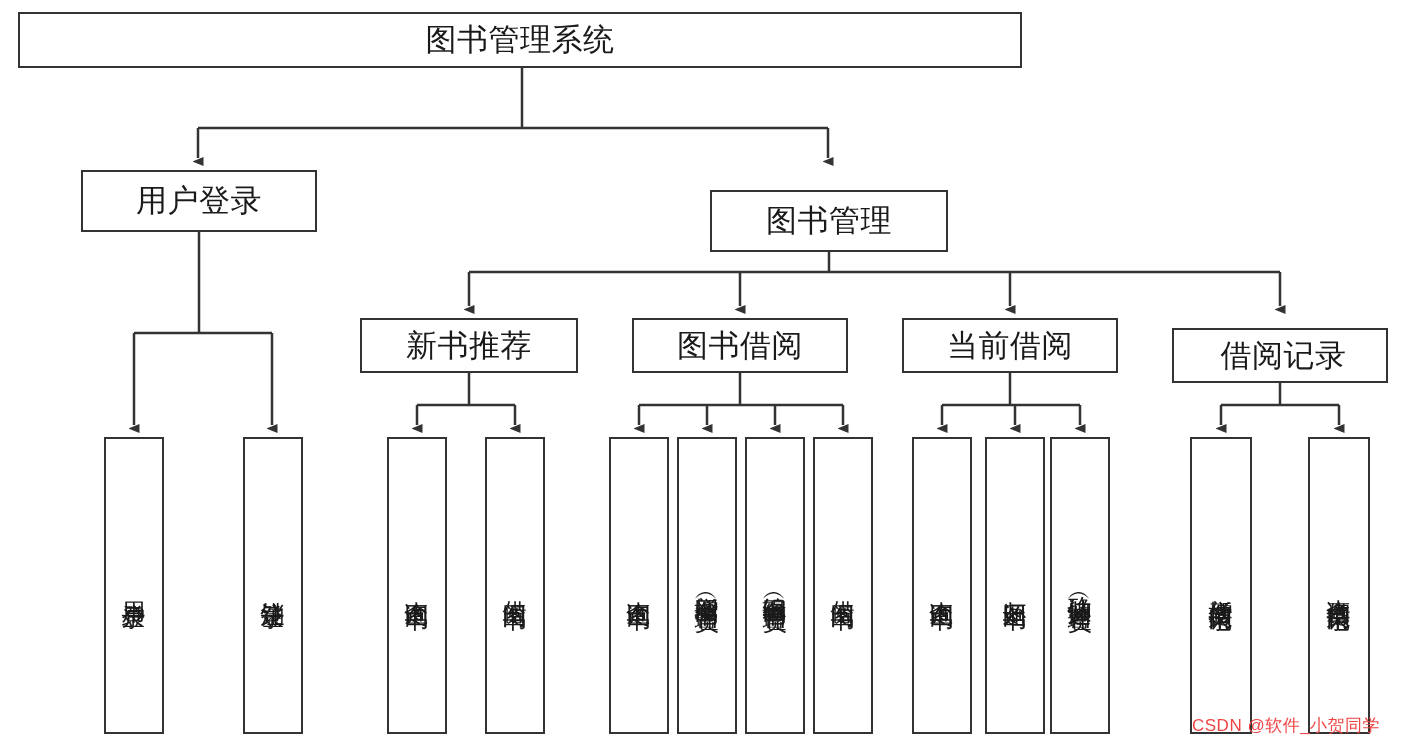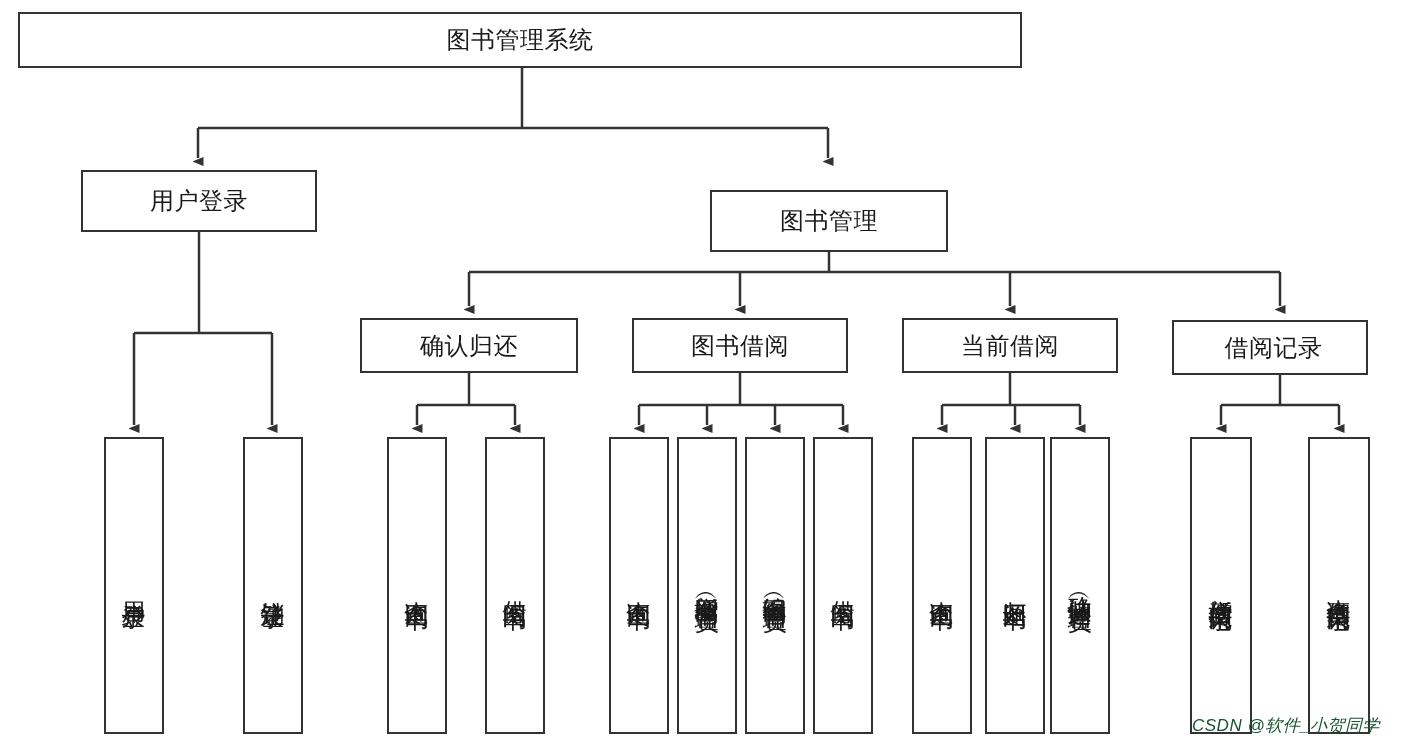--- a/index.html
+++ b/index.html
@@ -29,21 +29,21 @@
     position: absolute;
     box-sizing: border-box;
     border: 2.5px solid #333333;
     background: #ffffff;
     display: flex;
     align-items: center;
     justify-content: center;
     color: #1a1a1a;
   }
   .node.horizontal {
-    font-size: 24px;
+    font-size: 31px;
     letter-spacing: 0.5px;
   }
   .node.vertical {
     writing-mode: vertical-rl;
     text-orientation: upright;
     font-size: 24px;
     line-height: 1.30;
     letter-spacing: 2px;
     align-items: center;
     justify-content: center;
@@ -58,24 +58,23 @@
   }
   .node-label {
     display: block;
     white-space: nowrap;
   }
   #watermark {
     position: absolute;
     left: 1192px;
     top: 714px;
     font-size: 17px;
-    color: #14532d;
+    color: #ef4444;
     white-space: nowrap;
     letter-spacing: 0.5px;
-    font-style: italic;
   }
 </style>
 </head>
 <body>
 
 <div id="diagram-root">
 
   <svg id="edge-layer" viewBox="0 0 1405 747" width="1405" height="747" xmlns="http://www.w3.org/2000/svg">
     <defs>
       <marker id="arrow" markerWidth="9" markerHeight="11" refX="1" refY="5.5" orient="auto" markerUnits="userSpaceOnUse">
@@ -131,29 +130,29 @@
   </div>
 
   <div class="node horizontal" style="left: 81px; top: 170px; width: 236px; height: 62px;">
     <span class="node-label">用户登录</span>
   </div>
   <div class="node horizontal" style="left: 710px; top: 170px; width: 238px; height: 62px; margin-top: 20px;">
     <span class="node-label">图书管理</span>
   </div>
 
   <div class="node horizontal" style="left: 360px; top: 318px; width: 218px; height: 55px;">
-    <span class="node-label">确认归还</span>
+    <span class="node-label">新书推荐</span>
   </div>
   <div class="node horizontal" style="left: 902px; top: 318px; width: 216px; height: 55px;">
     <span class="node-label">当前借阅</span>
   </div>
   <div class="node horizontal" style="left: 632px; top: 318px; width: 216px; height: 55px;">
     <span class="node-label">图书借阅</span>
   </div>
-  <div class="node horizontal" style="left: 1172px; top: 320px; width: 196px; height: 55px; padding-left: 7px;">
+  <div class="node horizontal" style="left: 1172px; top: 328px; width: 216px; height: 55px; padding-left: 7px;">
     <span class="node-label">借阅记录</span>
   </div>
 
   <div class="node vertical" style="left: 104px; top: 437px; width: 60px; height: 297px;">
     <span class="vtext">用户登录</span>
   </div>
   <div class="node vertical" style="left: 243px; top: 437px; width: 60px; height: 297px;">
     <span class="vtext">注销登录</span>
   </div>
   <div class="node vertical" style="left: 387px; top: 437px; width: 60px; height: 297px;">

